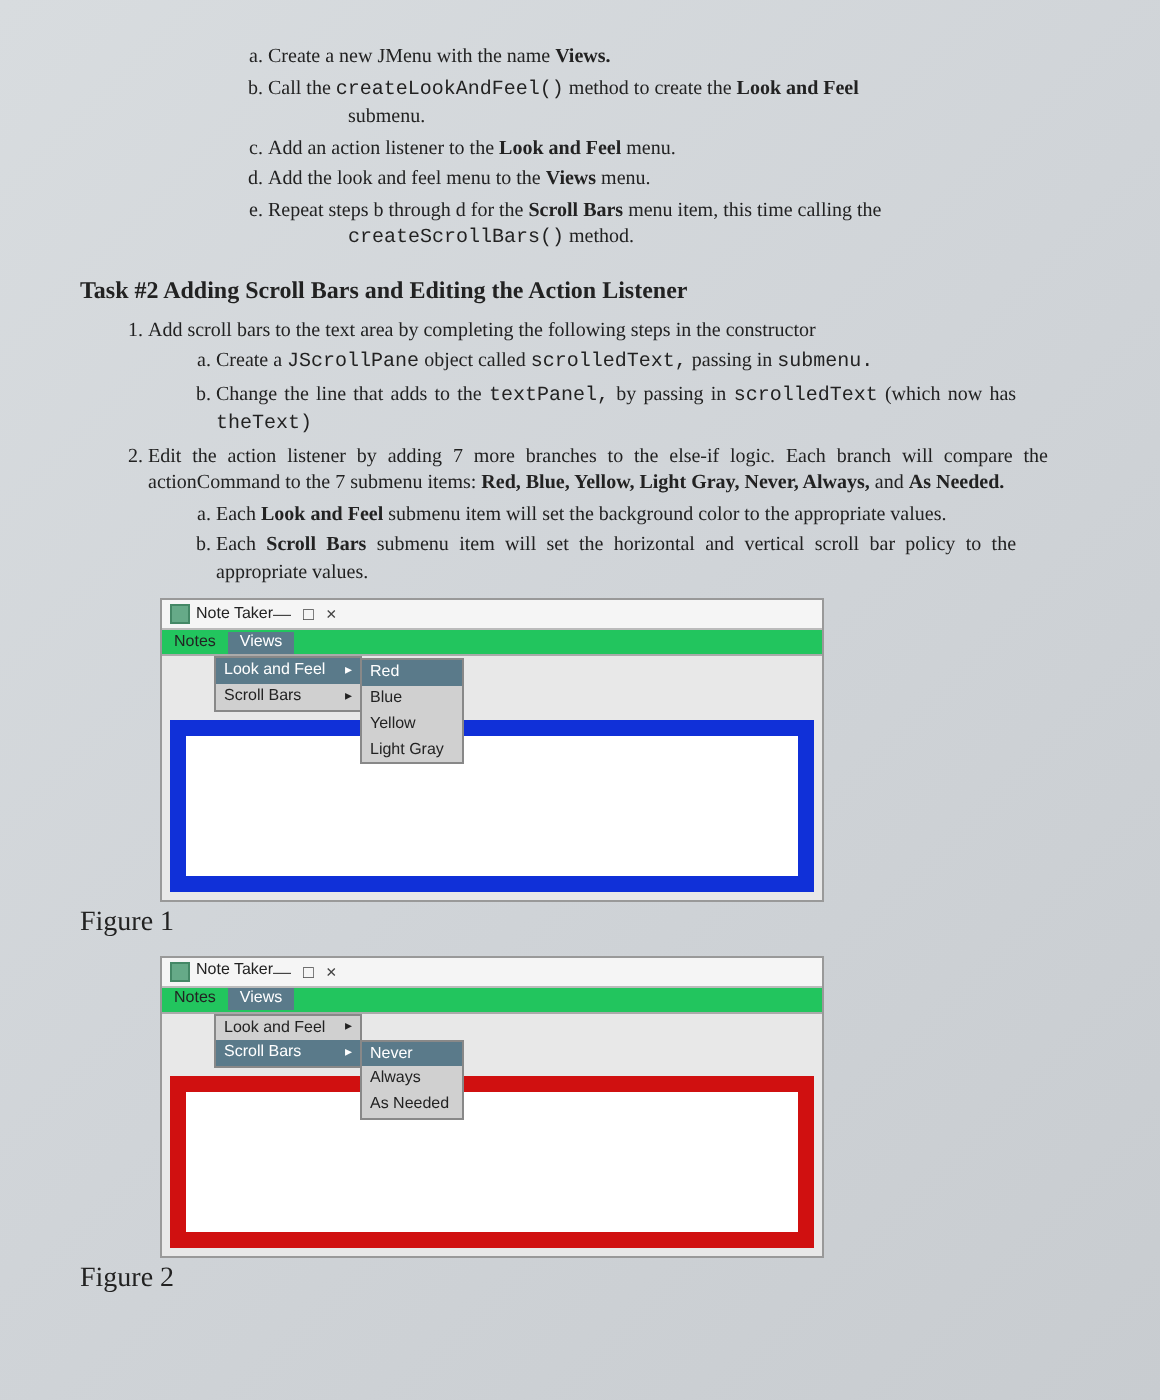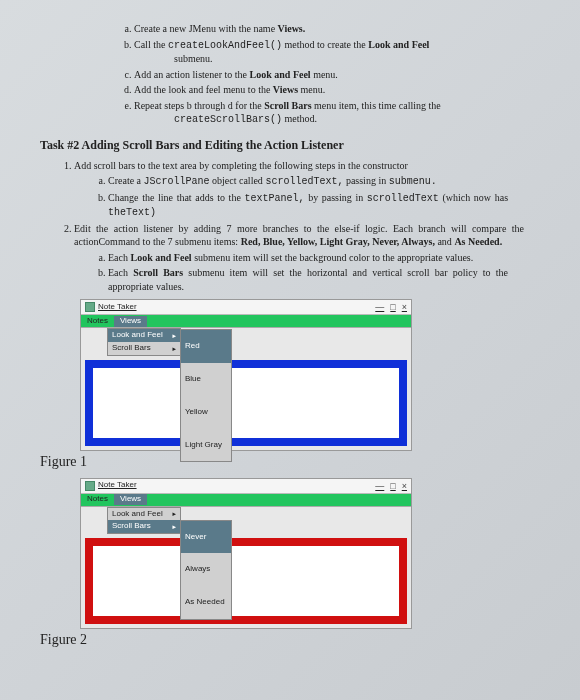--- a/index.html
+++ b/index.html
@@ -33,26 +33,25 @@
     width: 330px;
     margin: 6px 0 2px 40px;
     background: #e8e8e8;
     border: 1px solid #999;
     font-family: Arial, sans-serif;
     font-size: 8px;
   }
   .titlebar {
     display: flex;
     align-items: center;
-    justify-content: space-between;
+    justify-content: flex-start;
     background: #f5f5f5;
     border-bottom: 1px solid #bbb;
     height: 14px;
     padding: 0 4px;
-    text-decoration: underline;
   }
   .title-left { display: flex; align-items: center; gap: 3px; }
   .win-icon { width: 8px; height: 8px; background: #6a8; border: 1px solid #486; }
   .winbtns { display: flex; gap: 6px; font-size: 9px; color: #444; }
   .menubar {
     display: flex;
     background: #22c55e;
     border-bottom: 1px solid #aaa;
     height: 12px;
     align-items: center;
@@ -69,21 +68,21 @@
   .submenu .row { padding: 1px 4px; display:flex; justify-content:space-between; align-items:center; }
   .submenu .row.hl { background: #5a7a8a; color:#fff; }
   .fly {
     position: absolute;
     left: 72px;
     top: 0;
     width: 50px;
     background: #d0d0d0;
     border: 1px solid #888;
   }
-  .fly .frow { padding: 11px 4px; }
+  .fly .frow { padding: 1px 4px; }
   .fly .frow.hl { background: #5a7a8a; color:#fff; }
   .canvas {
     margin: 0;
     padding: 4px;
   }
   .inner-blue {
     border: 8px solid #1030d8;
     background: #fff;
     height: 70px;
   }

